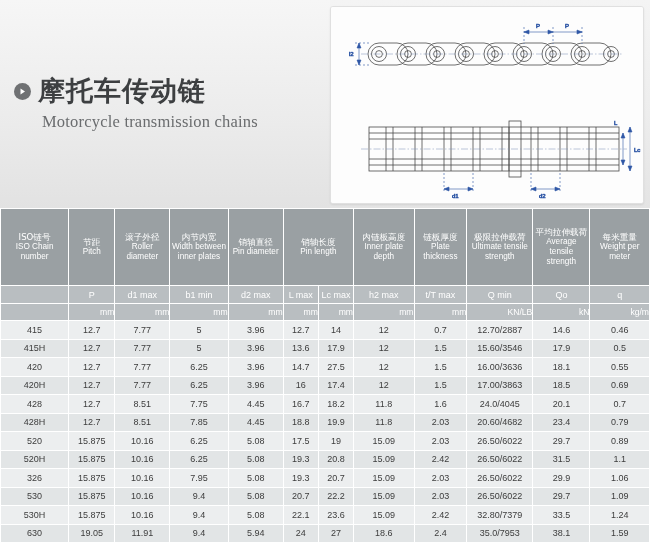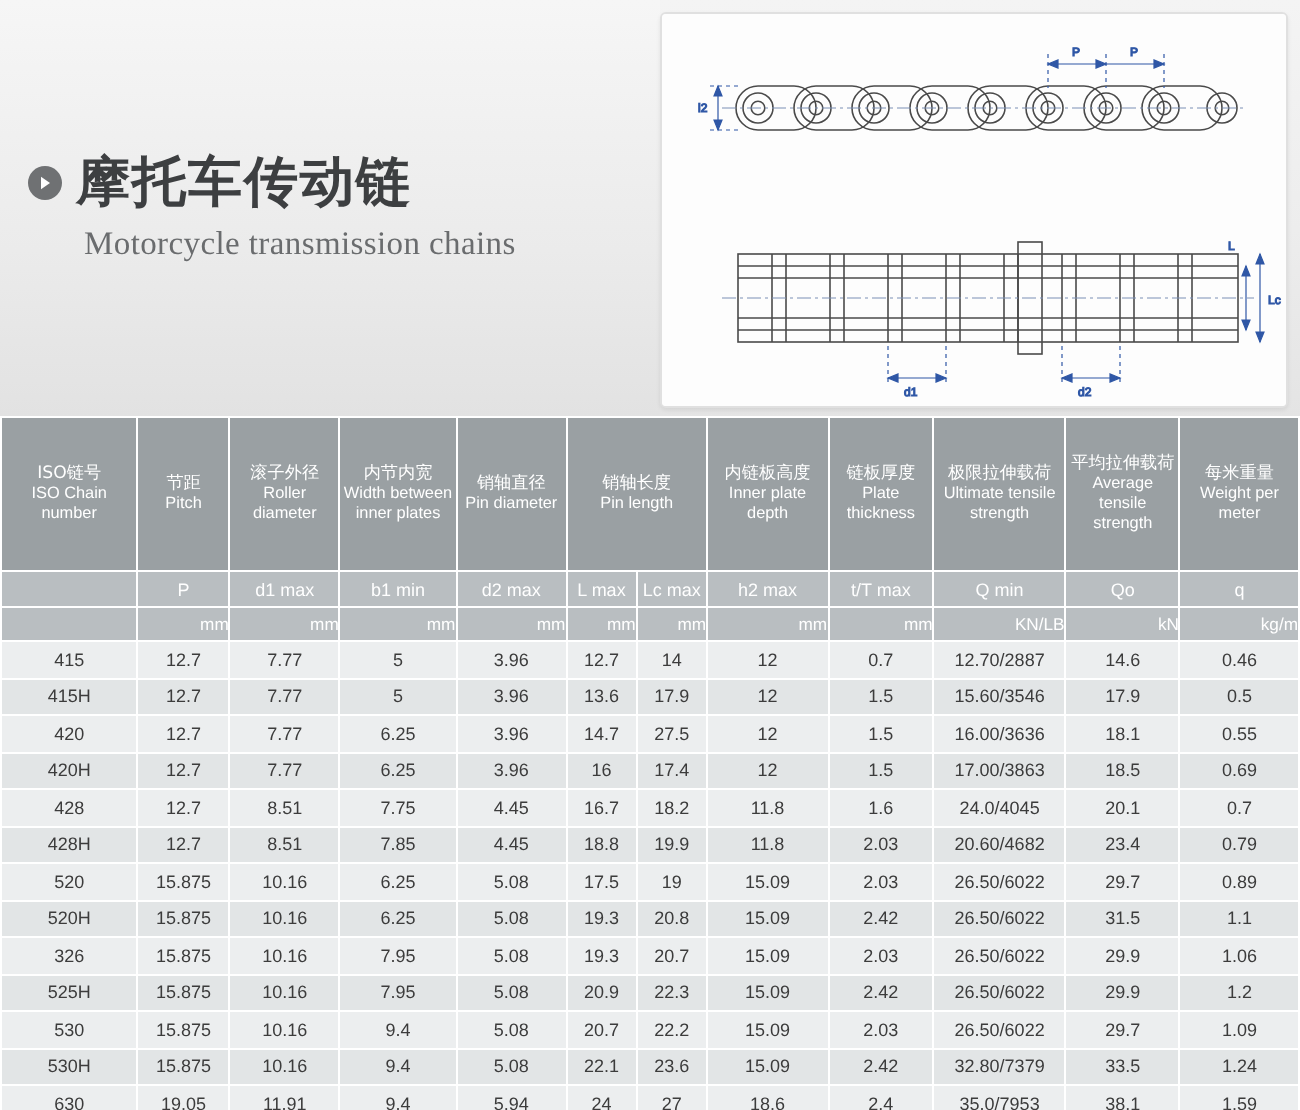--- a/index.html
+++ b/index.html
@@ -505,34 +505,20 @@
           <td>5.08</td>
           <td>19.3</td>
           <td>20.7</td>
           <td>15.09</td>
           <td>2.03</td>
           <td>26.50/6022</td>
           <td>29.9</td>
           <td>1.06</td>
         </tr>
         <tr>
-          <td>525H</td>
-          <td>15.875</td>
-          <td>10.16</td>
-          <td>7.95</td>
-          <td>5.08</td>
-          <td>20.9</td>
-          <td>22.3</td>
-          <td>15.09</td>
-          <td>2.42</td>
-          <td>26.50/6022</td>
-          <td>29.9</td>
-          <td>1.2</td>
-        </tr>
-        <tr>
           <td>530</td>
           <td>15.875</td>
           <td>10.16</td>
           <td>9.4</td>
           <td>5.08</td>
           <td>20.7</td>
           <td>22.2</td>
           <td>15.09</td>
           <td>2.03</td>
           <td>26.50/6022</td>

